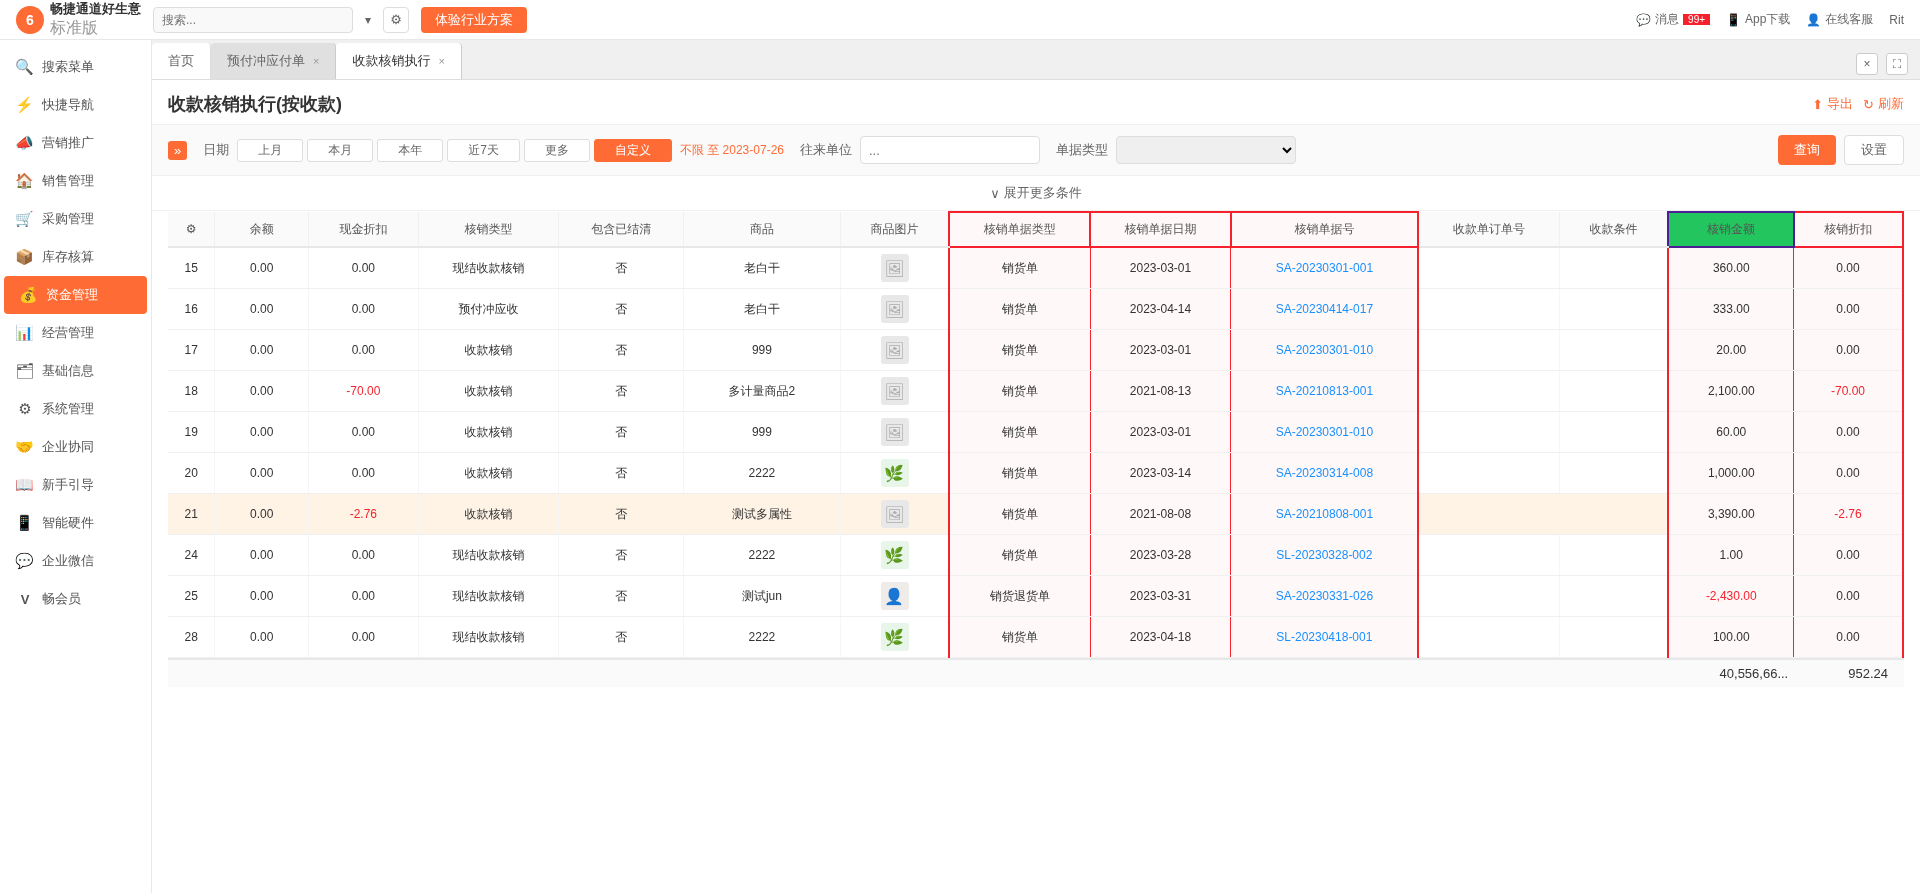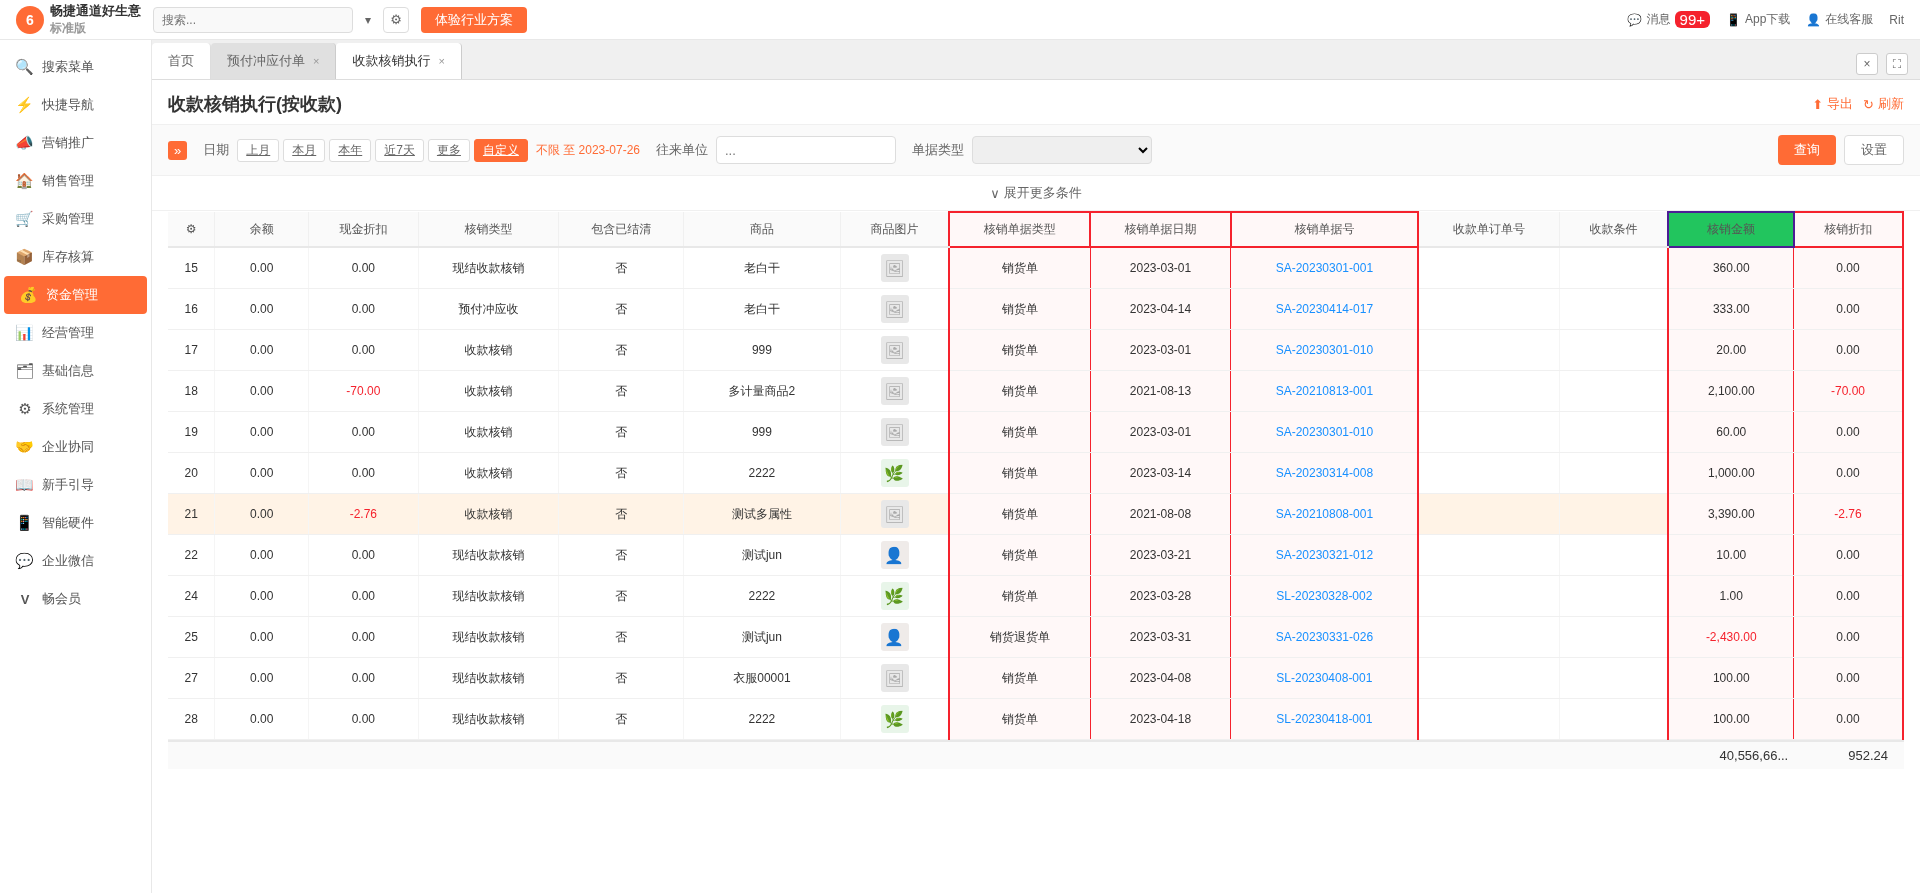--- a/index.html
+++ b/index.html
@@ -7,21 +7,21 @@
 
     
     .top-bar { height: 40px; background: #fff; border-bottom: 1px solid #e8e8e8; display: flex; align-items: center; padding: 0 16px; gap: 12px; }
     .top-bar-logo { display: flex; align-items: center; gap: 6px; font-size: 12px; color: #666; }
     .logo-icon { width: 28px; height: 28px; background: #ff6b35; border-radius: 50%; display: flex; align-items: center; justify-content: center; color: #fff; font-weight: bold; font-size: 14px; }
     .top-bar-search { flex: 1; max-width: 200px; height: 26px; border: 1px solid #ddd; border-radius: 4px; padding: 0 8px; font-size: 12px; background: #f9f9f9; color: #aaa; }
     .top-bar-dropdown { display: flex; align-items: center; gap: 4px; cursor: pointer; font-size: 12px; color: #666; }
     .top-bar-gear { width: 26px; height: 26px; border: 1px solid #ddd; border-radius: 4px; display: flex; align-items: center; justify-content: center; cursor: pointer; color: #666; }
     .top-bar-btn-orange { background: #ff6b35; color: #fff; border: none; border-radius: 4px; padding: 4px 14px; font-size: 13px; cursor: pointer; }
     .top-bar-right { margin-left: auto; display: flex; align-items: center; gap: 16px; font-size: 12px; color: #666; }
-    .badge-red { background: #f5222d; color: #fff; border-radius: 6px; padding: 0 5px; font-size: 15px; }
+    .badge-red { background: #f5222d; color: #fff; border-radius: 0; padding: 0 5px; font-size: 10px; }
     .top-bar-right-item { display: flex; align-items: center; gap: 4px; cursor: pointer; }
 
     
     .main-layout { display: flex; height: calc(893px - 40px); }
 
     
     .sidebar { width: 152px; background: #fff; border-right: 1px solid #e8e8e8; display: flex; flex-direction: column; padding-top: 8px; }
     .sidebar-item { display: flex; align-items: center; gap: 8px; padding: 10px 16px; cursor: pointer; font-size: 13px; color: #555; border-radius: 0; }
     .sidebar-item.active { background: #ff6b35; color: #fff; border-radius: 4px; margin: 0 4px; }
     .sidebar-icon { width: 18px; height: 18px; display: flex; align-items: center; justify-content: center; font-size: 15px; }
@@ -44,21 +44,21 @@
     .page-title { font-size: 18px; font-weight: bold; color: #333; }
     .page-header-actions { display: flex; gap: 10px; align-items: center; }
     .btn-export { display: flex; align-items: center; gap: 4px; color: #ff6b35; cursor: pointer; font-size: 13px; }
     .btn-refresh { display: flex; align-items: center; gap: 4px; color: #ff6b35; cursor: pointer; font-size: 13px; }
 
     
     .filter-bar { padding: 10px 16px; background: #fafafa; border-bottom: 1px solid #f0f0f0; display: flex; align-items: center; gap: 16px; flex-wrap: wrap; }
     .filter-group { display: flex; align-items: center; gap: 8px; font-size: 13px; }
     .filter-label { color: #666; white-space: nowrap; }
     .filter-date-btns { display: flex; gap: 4px; }
-    .date-btn { padding: 2px 8px; border: 1px solid #ddd; border-radius: 3px; cursor: pointer; font-size: 12px; color: #666; background: #fff; text-decoration: underline; }
+    .date-btn { padding: 2px 20px; border: 1px solid #ddd; border-radius: 3px; cursor: pointer; font-size: 12px; color: #666; background: #fff; }
     .date-btn.custom { background: #ff6b35; color: #fff; border-color: #ff6b35; }
     .date-range { font-size: 12px; color: #ff6b35; }
     .filter-input { height: 28px; border: 1px solid #ddd; border-radius: 4px; padding: 0 8px; font-size: 13px; width: 180px; }
     .filter-select { height: 28px; border: 1px solid #ddd; border-radius: 4px; padding: 0 8px; font-size: 13px; width: 180px; }
     .btn-query { background: #ff6b35; color: #fff; border: none; border-radius: 4px; padding: 5px 16px; font-size: 13px; cursor: pointer; }
     .btn-settings { background: #fff; color: #666; border: 1px solid #ddd; border-radius: 4px; padding: 5px 16px; font-size: 13px; cursor: pointer; }
     .expand-more { display: flex; align-items: center; gap: 4px; color: #666; cursor: pointer; font-size: 13px; padding: 4px 8px; }
 
     
     .table-container { flex: 1; overflow: auto; padding: 0 16px 16px; }
@@ -81,21 +81,21 @@
 </head>
 <body>
 
 <div class="top-bar">
   <div class="top-bar-logo">
     <div class="logo-icon">
         <span>6</span>
       </div>
     <div>
       <div style="font-size:13px;font-weight:bold;color:#333;">畅捷通道好生意</div>
-      <div style="font-size:12px;color:#999;font-weight:bold;">标准版</div>
+      <div style="font-size:16px;color:#999;">标准版</div>
     </div>
   </div>
   <input class="top-bar-search" placeholder="搜索..." style="">
   <div class="top-bar-dropdown">
     <span>▾</span>
   </div>
   <div class="top-bar-gear">
     <span>⚙</span>
   </div>
   <button class="top-bar-btn-orange">体验行业方案</button>
@@ -386,36 +386,20 @@
     <td><div class="image-placeholder">🖼</div></td>
     <td style="border-left:2px solid #f5222d;border-right:1px solid #f5222d;background:#fff8f8;">销货单</td>
     <td style="border-left:1px solid #f5222d;border-right:1px solid #f5222d;background:#fff8f8;">2021-08-08</td>
     <td style="border-left:1px solid #f5222d;border-right:2px solid #f5222d;background:#fff8f8;"><a class="link-text" href="#">SA-20210808-001</a></td>
     <td></td>
     <td></td>
     <td style="border-left:2px solid #f5222d;border-right:1px solid #f5222d;background:#fff8f8;" class="">3,390.00</td>
     <td style="border-left:1px solid #f5222d;border-right:2px solid #f5222d;background:#fff8f8;" class="negative">-2.76</td>
   </tr>
               <tr>
-    <td>22</td>
-    <td>0.00</td>
-    <td class="">0.00</td>
-    <td>现结收款核销</td>
-    <td>否</td>
-    <td>测试jun</td>
-    <td><div class="image-placeholder brown">👤</div></td>
-    <td style="border-left:2px solid #f5222d;border-right:1px solid #f5222d;background:#fff8f8;">销货单</td>
-    <td style="border-left:1px solid #f5222d;border-right:1px solid #f5222d;background:#fff8f8;">2023-03-21</td>
-    <td style="border-left:1px solid #f5222d;border-right:2px solid #f5222d;background:#fff8f8;"><a class="link-text" href="#">SA-20230321-012</a></td>
-    <td></td>
-    <td></td>
-    <td style="border-left:2px solid #f5222d;border-right:1px solid #f5222d;background:#fff8f8;" class="">10.00</td>
-    <td style="border-left:1px solid #f5222d;border-right:2px solid #f5222d;background:#fff8f8;" class="">0.00</td>
-  </tr>
-              <tr>
     <td>24</td>
     <td>0.00</td>
     <td class="">0.00</td>
     <td>现结收款核销</td>
     <td>否</td>
     <td>2222</td>
     <td><div class="image-placeholder green">🌿</div></td>
     <td style="border-left:2px solid #f5222d;border-right:1px solid #f5222d;background:#fff8f8;">销货单</td>
     <td style="border-left:1px solid #f5222d;border-right:1px solid #f5222d;background:#fff8f8;">2023-03-28</td>
     <td style="border-left:1px solid #f5222d;border-right:2px solid #f5222d;background:#fff8f8;"><a class="link-text" href="#">SL-20230328-002</a></td>
@@ -434,36 +418,20 @@
     <td><div class="image-placeholder brown">👤</div></td>
     <td style="border-left:2px solid #f5222d;border-right:1px solid #f5222d;background:#fff8f8;">销货退货单</td>
     <td style="border-left:1px solid #f5222d;border-right:1px solid #f5222d;background:#fff8f8;">2023-03-31</td>
     <td style="border-left:1px solid #f5222d;border-right:2px solid #f5222d;background:#fff8f8;"><a class="link-text" href="#">SA-20230331-026</a></td>
     <td></td>
     <td></td>
     <td style="border-left:2px solid #f5222d;border-right:1px solid #f5222d;background:#fff8f8;" class="negative">-2,430.00</td>
     <td style="border-left:1px solid #f5222d;border-right:2px solid #f5222d;background:#fff8f8;" class="">0.00</td>
   </tr>
               <tr>
-    <td>27</td>
-    <td>0.00</td>
-    <td class="">0.00</td>
-    <td>现结收款核销</td>
-    <td>否</td>
-    <td>衣服00001</td>
-    <td><div class="image-placeholder">🖼</div></td>
-    <td style="border-left:2px solid #f5222d;border-right:1px solid #f5222d;background:#fff8f8;">销货单</td>
-    <td style="border-left:1px solid #f5222d;border-right:1px solid #f5222d;background:#fff8f8;">2023-04-08</td>
-    <td style="border-left:1px solid #f5222d;border-right:2px solid #f5222d;background:#fff8f8;"><a class="link-text" href="#">SL-20230408-001</a></td>
-    <td></td>
-    <td></td>
-    <td style="border-left:2px solid #f5222d;border-right:1px solid #f5222d;background:#fff8f8;" class="">100.00</td>
-    <td style="border-left:1px solid #f5222d;border-right:2px solid #f5222d;background:#fff8f8;" class="">0.00</td>
-  </tr>
-              <tr>
     <td>28</td>
     <td>0.00</td>
     <td class="">0.00</td>
     <td>现结收款核销</td>
     <td>否</td>
     <td>2222</td>
     <td><div class="image-placeholder green">🌿</div></td>
     <td style="border-left:2px solid #f5222d;border-right:1px solid #f5222d;background:#fff8f8;">销货单</td>
     <td style="border-left:1px solid #f5222d;border-right:1px solid #f5222d;background:#fff8f8;">2023-04-18</td>
     <td style="border-left:1px solid #f5222d;border-right:2px solid #f5222d;background:#fff8f8;"><a class="link-text" href="#">SL-20230418-001</a></td>

